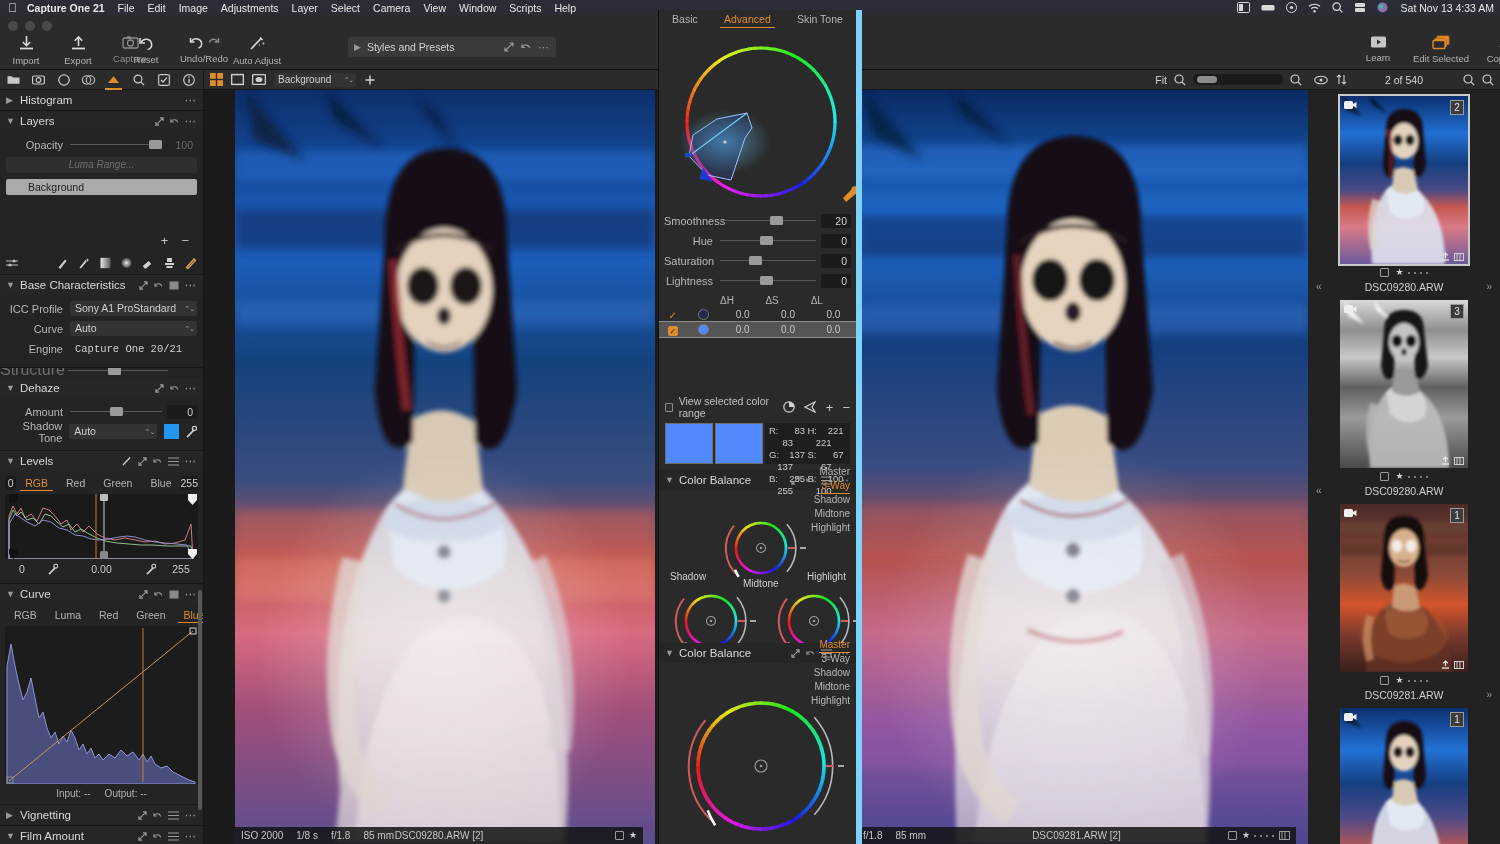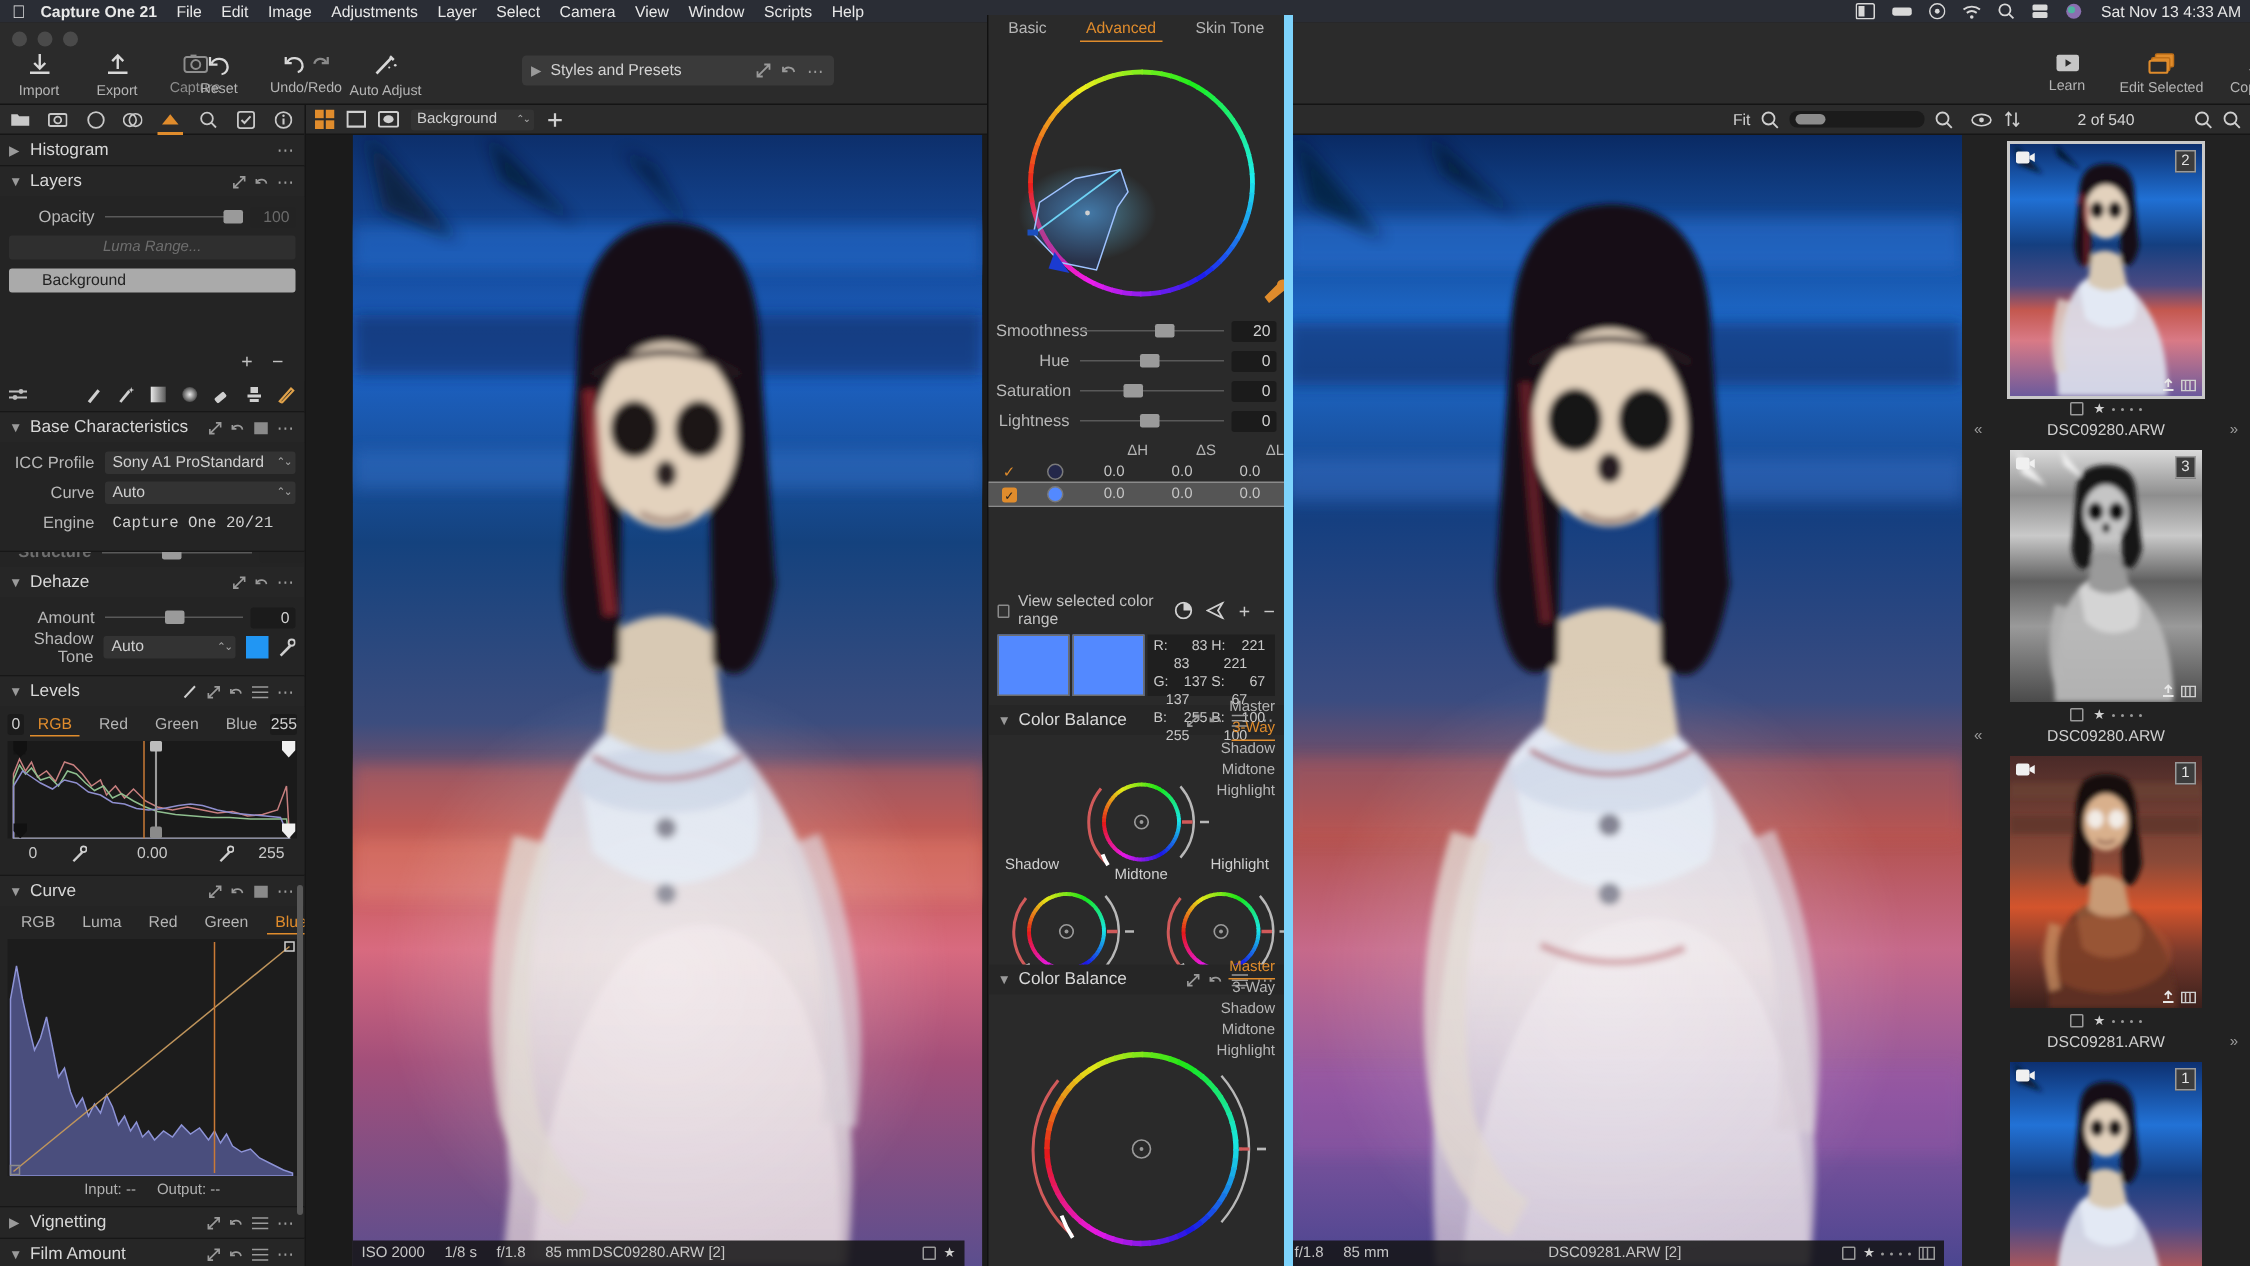--- a/index.html
+++ b/index.html
@@ -156,21 +156,21 @@
   .fp-tabs .t { font-size:10.5px; color:#b6b6b6; position:relative; padding:0 4px 3px 4px;}
   .fp-tabs .t.on { color:#e08c2c; }
   .fp-tabs .t.on::after{content:"";position:absolute;left:0;right:0;bottom:0;height:1.5px;background:#e08c2c;}
 
   .wheelbox { position:relative; width:204px; height:180px; }
   .fp-rows { padding:2px 5px 0 5px; }
   .fp-rows .row .lbl { width:56px; }
 
   .deltatable { margin-top:4px; }
   .dt-head { display:flex; height:14px; align-items:center; background:#2a2a2a; font-size:10px; color:#b4b4b4; }
-  .dt-head span { text-align:right; }
+  .dt-head span { text-align:left; }
   .dt-row { display:flex; height:15px; align-items:center; font-size:10px; color:#c6c6c6; }
   .dt-row.sel { background:#555; outline:1px solid #8b8b8b; }
   .dt-c1 { width:28px; text-align:center; color:#e08c2c; font-size:11px;}
   .dt-c2 { width:34px; display:flex; justify-content:center; }
   .dt-c2 i { width:11px;height:11px;border-radius:50%;display:block;border:1px solid #7a7a7a; }
   .dt-v { width:46px; text-align:center; }
   .dt-head .h1 { width:28px;} .dt-head .h2{width:34px;} .dt-head .hv{width:46px;}
   .chk { display:inline-block; width:10px;height:10px;border:1px solid #e08c2c;border-radius:2px;
          background:#e08c2c; color:#1f1f1f; font-size:8px; line-height:10px; text-align:center;}
   .chk.plain { background:transparent; border:none; color:#e08c2c; font-size:10px; }
@@ -546,21 +546,21 @@
         </div>
         <div class="row">
           <span class="lbl">Engine</span>
           <span class="plaintext">Capture One 20/21</span>
         </div>
       </div>
     </div>
 
     <div style="height:10px; overflow:hidden; background:#242424; position:relative;">
       <div style="position:absolute;top:-7px;left:0;right:0;display:flex;align-items:center;">
-        <span style="width:68px;text-align:right;padding-right:7px;font-size:11px;color:#6e6e6e;font-weight:bold;">Structure</span>
+        <span style="width:68px;text-align:center;padding-right:7px;font-size:16px;color:#6e6e6e;">Structure</span>
         <span class="slider" style="flex:1">
             <i class="track"></i>
             <i class="knob" style="left:40%"></i>
           </span>
         <span class="numbox dim"></span>
       </div>
     </div>
 
     <div class="section">
       <div class="sec-head">

